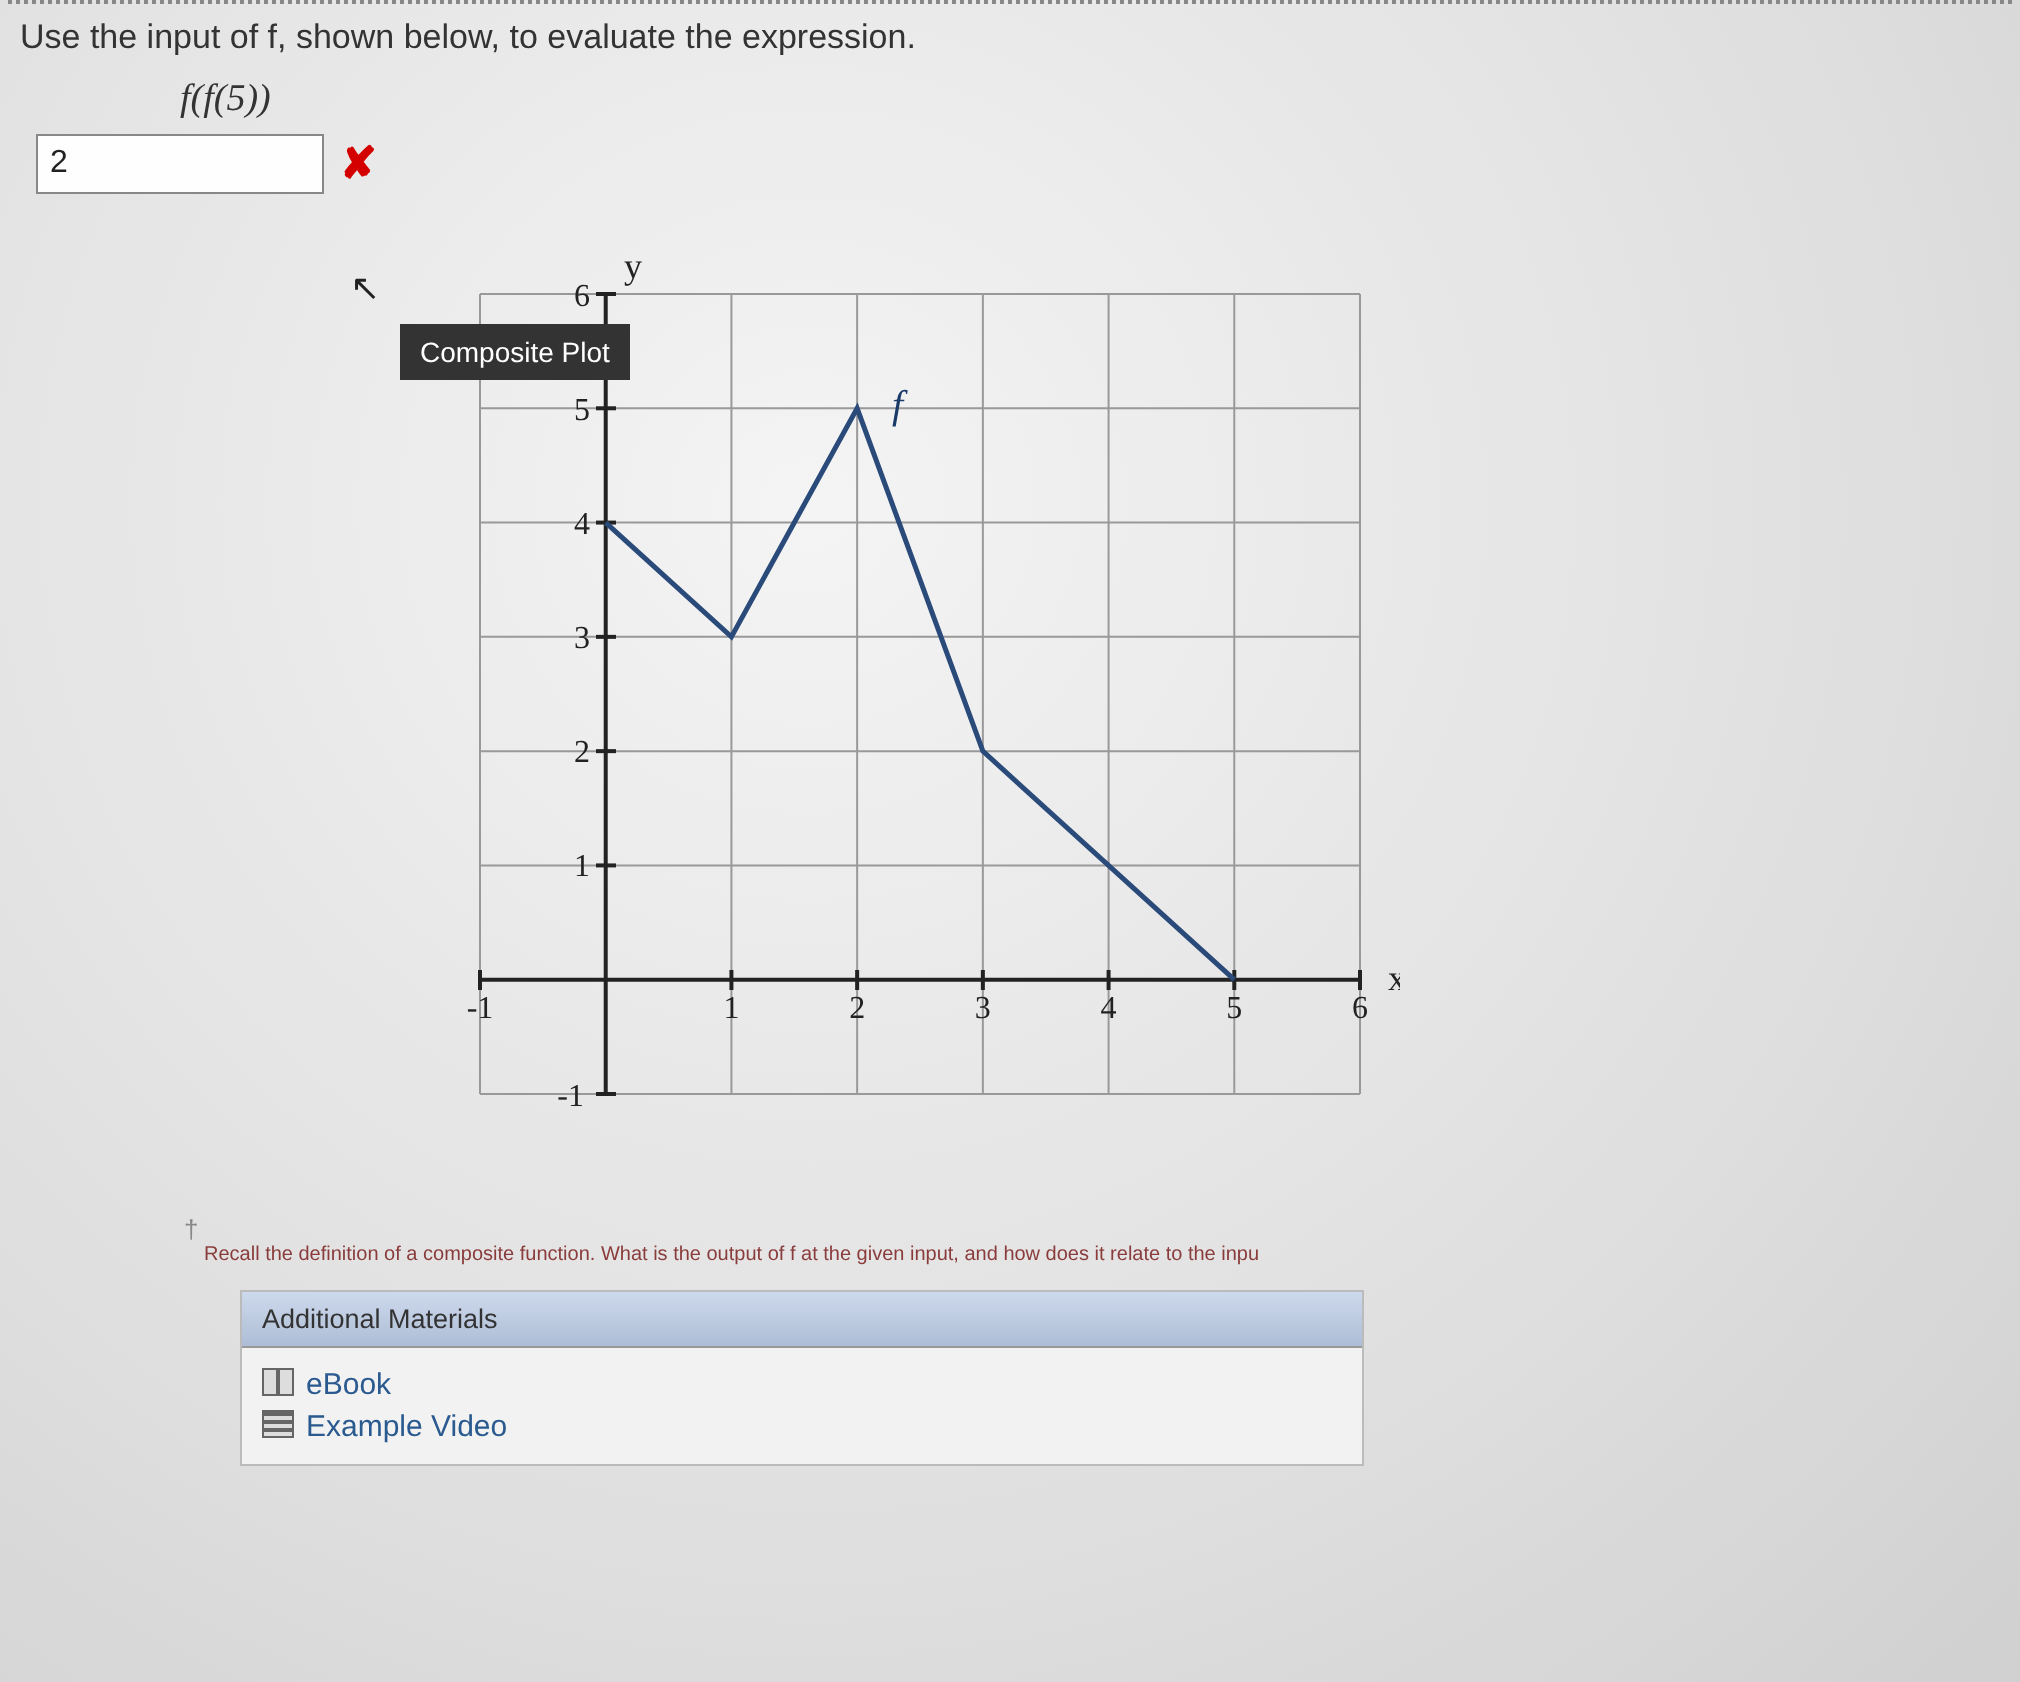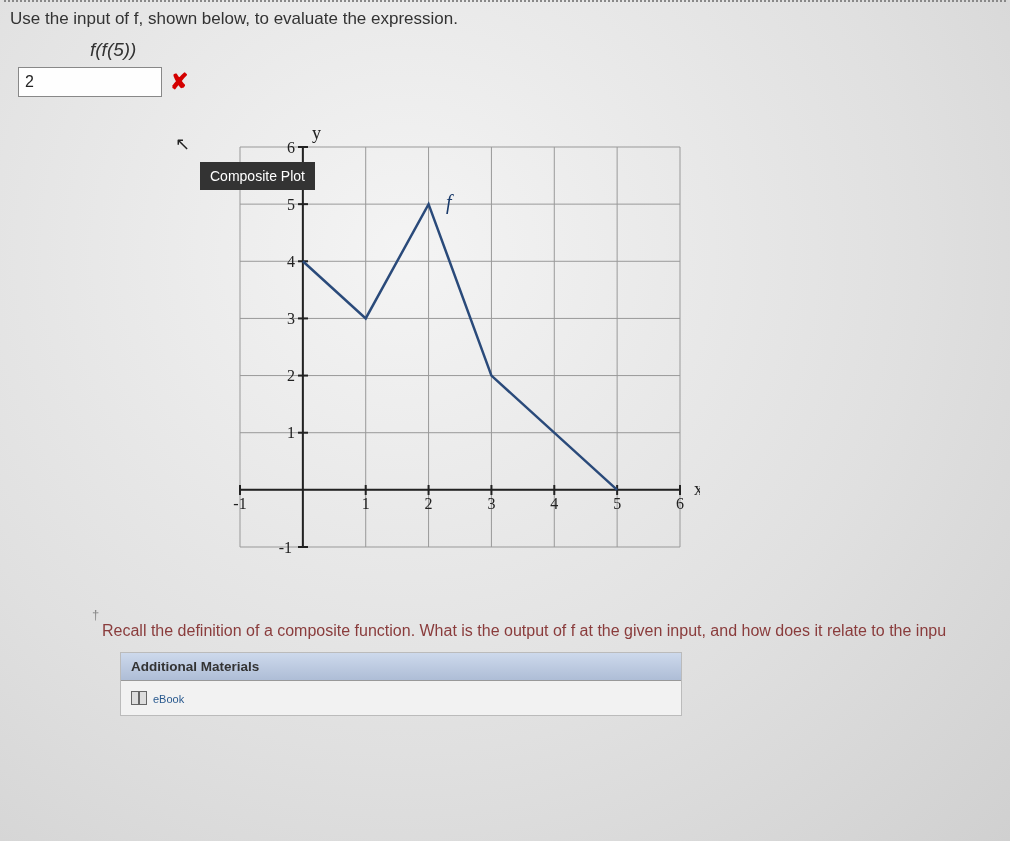--- a/index.html
+++ b/index.html
@@ -17,21 +17,21 @@
     border-top: 2px dotted #888;
     margin: 0 4px 3px 4px;
   }
   .question-text {
     padding: 4px 10px 2px 10px;
     font-size: 17px;
     color: #333;
   }
   .expr {
     font-style: italic;
-    font-family: Liberation Sans, sans-serif;
+    font-family: Liberation Serif, serif;
     font-size: 19px;
     padding-left: 90px;
     margin-top: 8px;
   }
   .answer-row {
     display: flex;
     align-items: center;
     margin-top: 6px;
     padding-left: 18px;
   }
@@ -80,49 +80,49 @@
     height: 440px;
   }
   .hint-row {
     margin-top: 20px;
     padding-left: 90px;
     font-size: 14px;
     color: #666;
   }
   .hint-text {
     color: #8a3c3c;
-    font-size: 16px;
+    font-size: 10px;
     padding-left: 12px;
     padding-right: 2px;
     white-space: nowrap;
     overflow: hidden;
   }
   .materials-box {
     margin: 12px 0 0 120px;
     width: 560px;
     border: 1px solid #bbb;
     background: #f2f2f2;
   }
   .materials-header {
     background: linear-gradient(#cdd9ec, #aebdd6);
     padding: 6px 10px;
-    font-weight: bold;
+    font-weight: normal;
     font-size: 13.5px;
     color: #333;
     border-bottom: 1px solid #999;
   }
   .materials-list {
     padding: 8px 8px 8px 8px;
   }
   .material-link {
     display: flex;
-    align-items: flex-end;
+    align-items: flex-start;
     gap: 6px;
     color: #2a5a8f;
-    font-size: 11px;
+    font-size: 15px;
     padding: 2px 2px;
     cursor: pointer;
   }
   .icn {
     display: inline-block;
     width: 14px;
     height: 12px;
     border: 1px solid #666;
     background: #ddd;
     position: relative;
@@ -235,14 +235,18 @@
   <div class="hint-text">Recall the definition of a composite function. What is the output of f at the given input, and how does it relate to the inpu</div>
 </div>
 
 <div class="materials-box">
   <div class="materials-header">Additional Materials</div>
   <div class="materials-list">
     <div class="material-link">
       <span class="icn icn-book"></span>
       <span>eBook</span>
     </div>
+    <div class="material-link">
+      <span class="icn icn-film"></span>
+      <span>Example Video</span>
+    </div>
   </div>
 </div>
 
 </body></html>

